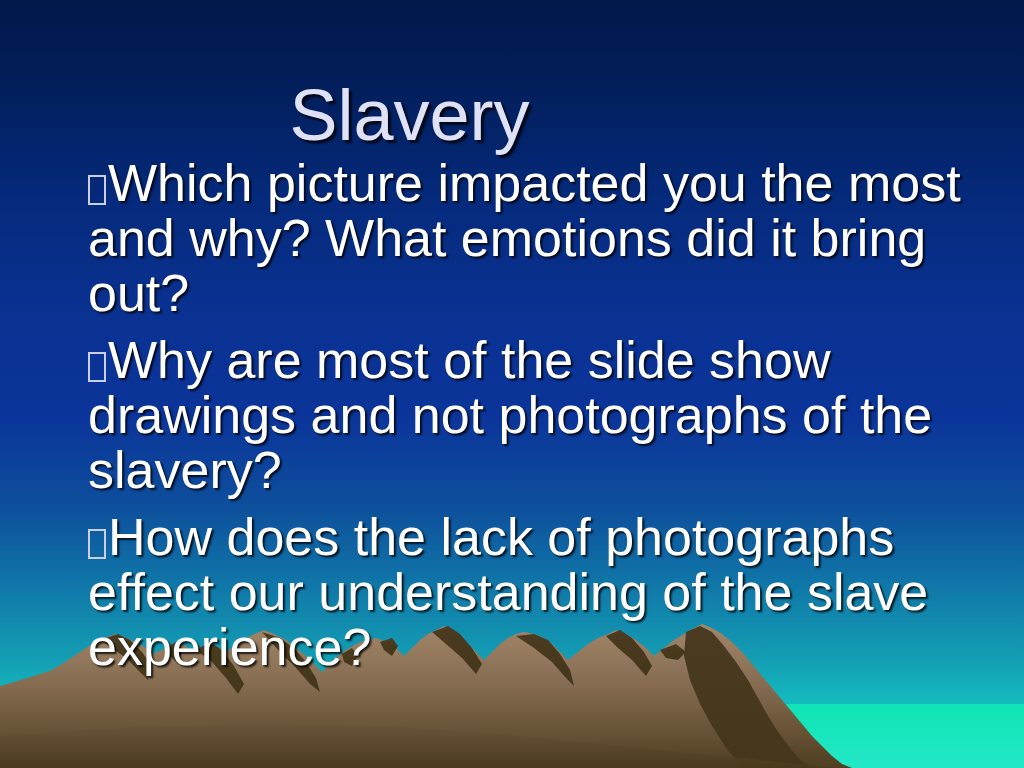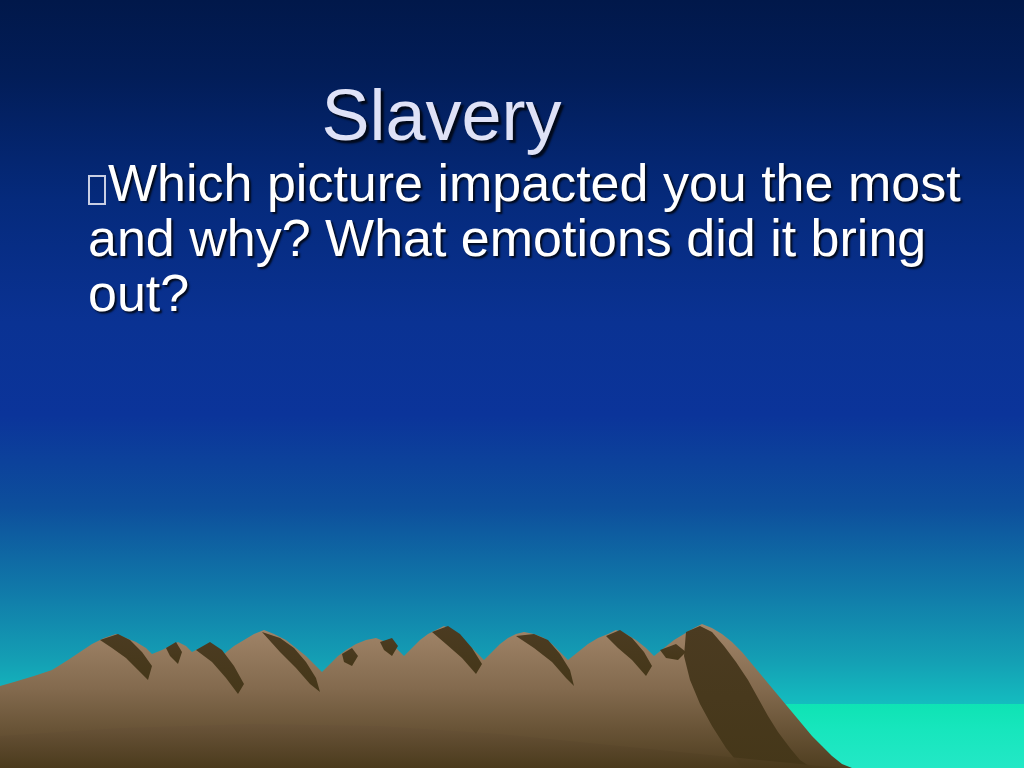--- a/index.html
+++ b/index.html
@@ -54,21 +54,20 @@
     top: 30px;
     width: 819px;
     text-align: center;
     font-size: 72px;
     line-height: 1.05;
     font-weight: normal;
     color: #dfe2f7;
     text-shadow: 3px 3px 2px rgba(0,0,0,0.75);
     letter-spacing: 0px;
     white-space: nowrap;
-    margin-left: 32px;
   }
 
   
   #body {
     position: absolute;
     left: 88px;
     top: 156px;
     width: 884px;
     color: #ffffff;
     font-size: 52px;
@@ -172,17 +171,23 @@
   </svg>
 
   <h1 id="title">Slavery</h1>
 
   <div id="body">
 
     <p class="bullet-para">
       <span class="tofu"></span><span class="bullet-text">Which picture impacted you the most and why?  What emotions did it bring out?</span>
     </p>
 
+    <p class="bullet-para">
+      <span class="tofu"></span><span class="bullet-text">Why are most of the slide show drawings and not photographs of the slavery?</span>
+    </p>
 
+    <p class="bullet-para">
+      <span class="tofu"></span><span class="bullet-text">How does the lack of photographs effect our understanding of the slave experience?</span>
+    </p>
 
   </div>
 
 </div>
 
 </body></html>

